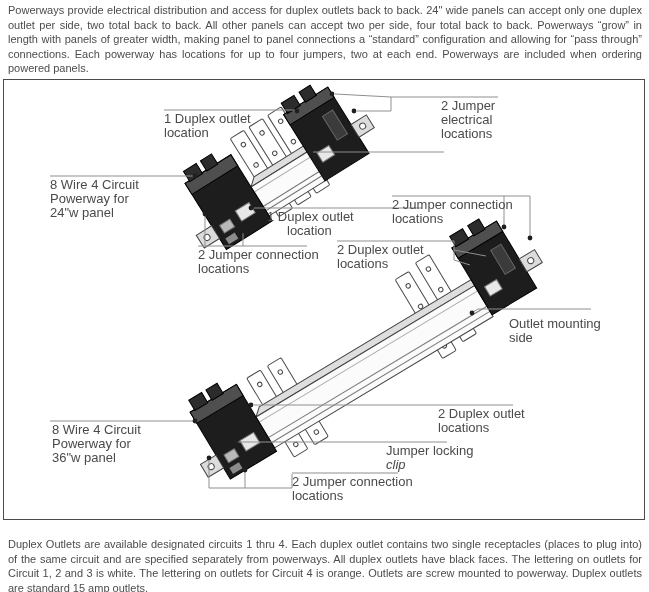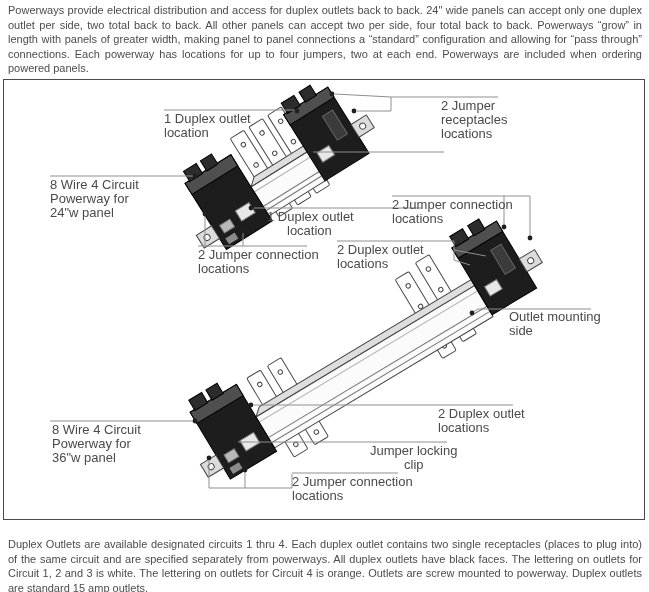--- a/index.html
+++ b/index.html
@@ -10,21 +10,21 @@
         text-align:justify;color:#4c4c4c;}
   #para-top{left:8px;top:3px;width:634px;}
   #para-bottom{left:8px;top:537px;width:634px;}
   .dbox{position:absolute;left:3px;top:79px;width:642px;height:441px;
         border:1.5px solid #4b4b4b;box-sizing:border-box;background:#fff;}
   .dbox svg{position:absolute;left:0;top:0;}
   .callout{position:absolute;font-size:13px;line-height:14.2px;
            color:#4a4a4a;white-space:nowrap;}
   .cl{display:block;}
   .ind20{margin-left:20px;}
-  .ind34{margin-left:34px;}
+  .ind34{font-style:italic;}
   .ld{stroke:#8f8f8f;stroke-width:1;fill:none;}
   .dot{fill:#1f1f1f;stroke:none;}
 </style>
 </head>
 <body>
 
 <div class="page">
 
   <div id="para-top" class="para">Powerways provide electrical distribution and access for duplex outlets back to back. 24" wide panels can accept only one duplex outlet per side, two total back to back. All other panels can accept two per side, four total back to back. Powerways “grow” in length with panels of greater width, making panel to panel connections a “standard” configuration and allowing for “pass through” connections. Each powerway has locations for up to four jumpers, two at each end. Powerways are included when ordering powered panels.</div>
 
@@ -127,21 +127,21 @@
       </g>
     </svg>
 
     <div class="callout" style="left:160px;top:32px">
       <span class="cl">1 Duplex outlet</span>
       <span class="cl">location</span>
     </div>
 
     <div class="callout" style="left:437px;top:19px">
       <span class="cl">2 Jumper</span>
-      <span class="cl">receptacles</span>
+      <span class="cl">electrical</span>
       <span class="cl">locations</span>
     </div>
 
 
     <div class="callout" style="left:46px;top:98px">
       <span class="cl">8 Wire 4 Circuit</span>
       <span class="cl">Powerway for</span>
       <span class="cl">24"w panel</span>
     </div>
 
@@ -158,37 +158,37 @@
     <div class="callout" style="left:333px;top:163px">
       <span class="cl">2 Duplex outlet</span>
       <span class="cl">locations</span>
     </div>
 
     <div class="callout" style="left:388px;top:118px">
       <span class="cl">2 Jumper connection</span>
       <span class="cl">locations</span>
     </div>
 
-    <div class="callout" style="left:505px;top:230px">
+    <div class="callout" style="left:505px;top:237px">
       <span class="cl">Outlet mounting</span>
       <span class="cl">side</span>
     </div>
 
     <div class="callout" style="left:48px;top:343px">
       <span class="cl">8 Wire 4 Circuit</span>
       <span class="cl">Powerway for</span>
       <span class="cl">36"w panel</span>
     </div>
 
     <div class="callout" style="left:434px;top:327px">
       <span class="cl">2 Duplex outlet</span>
       <span class="cl">locations</span>
     </div>
 
-    <div class="callout" style="left:366px;top:364px">
+    <div class="callout" style="left:382px;top:364px">
       <span class="cl">Jumper locking</span>
       <span class="cl ind34">clip</span>
     </div>
 
     <div class="callout" style="left:288px;top:395px">
       <span class="cl">2 Jumper connection</span>
       <span class="cl">locations</span>
     </div>
 
   </div>

